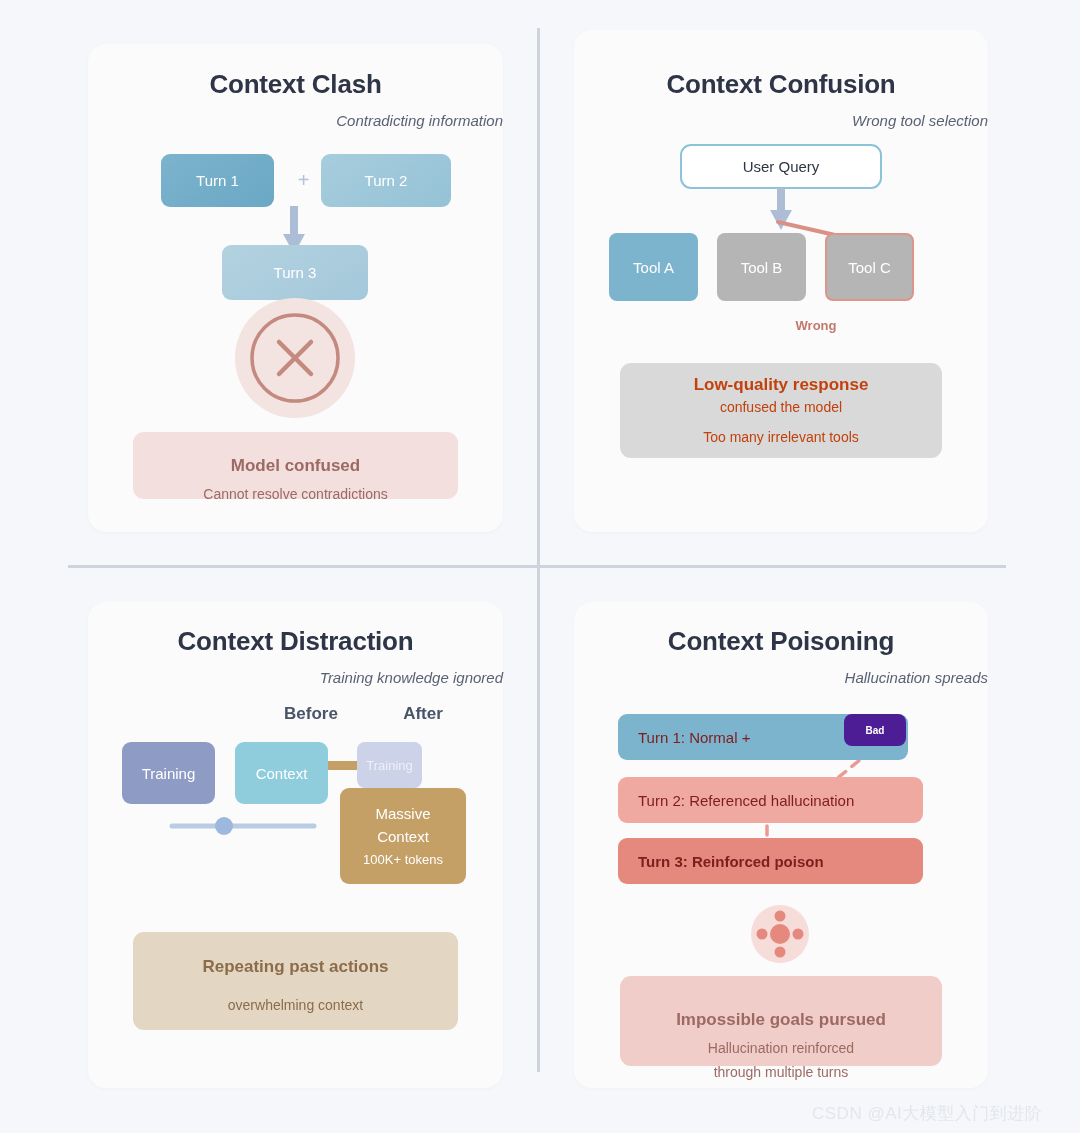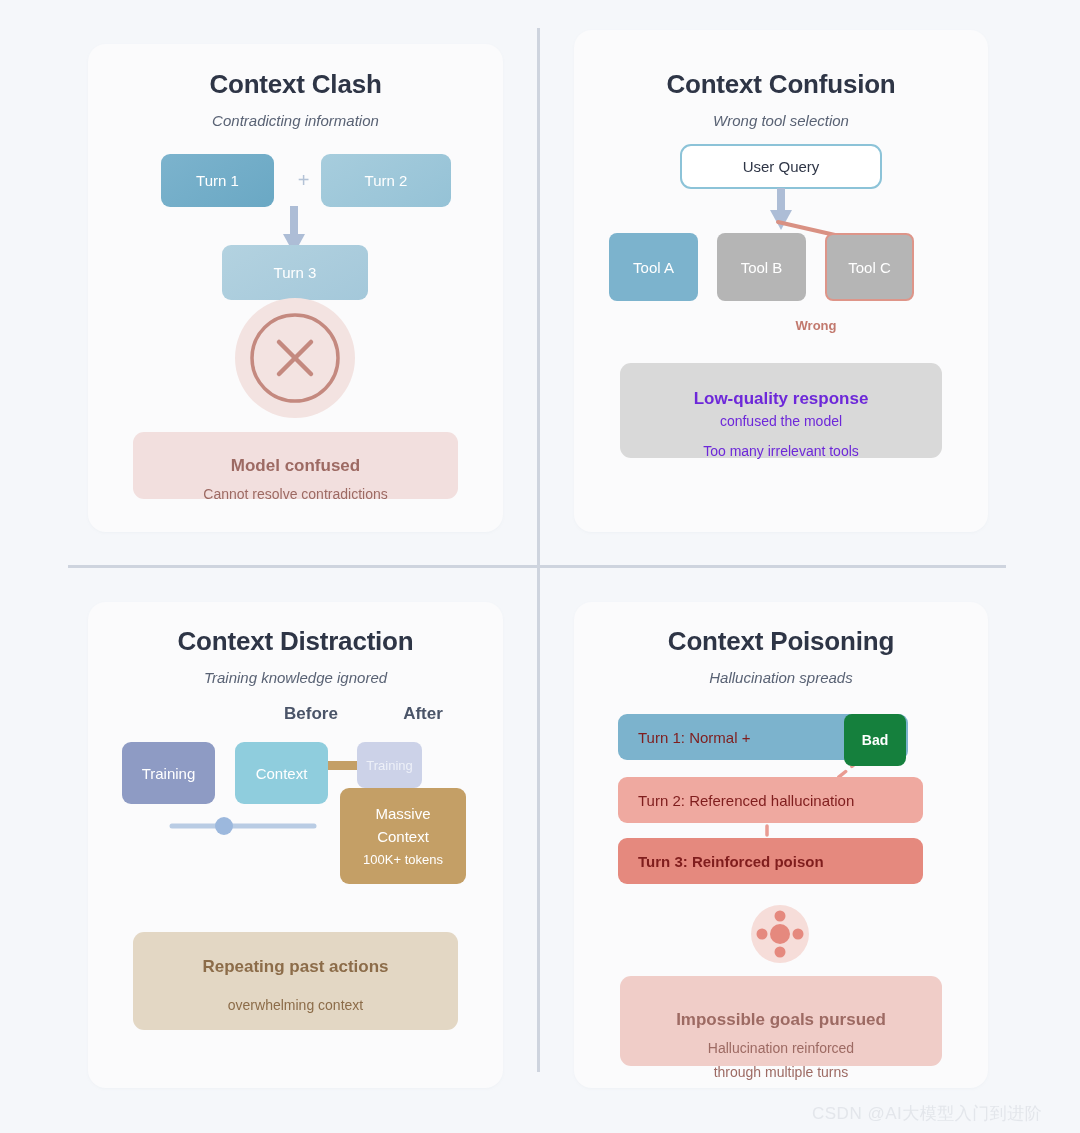--- a/index.html
+++ b/index.html
@@ -47,21 +47,21 @@
   #panel-context-poisoning  { left: 574px; top: 602px; width: 414px; height: 486px; }
 
   .panel-title {
     text-align: center;
     font-size: 26px;
     font-weight: bold;
     color: #2e3546;
     letter-spacing: -0.2px;
   }
   .panel-subtitle {
-    text-align: center;
+    text-align: right;
     font-size: 15px;
     font-style: italic;
     color: #596274;
     margin-top: 10px;
   }
 
   
   .box {
     position: absolute;
     border-radius: 9px;
@@ -152,22 +152,22 @@
     left: 251px; top: 203px; width: 89px; height: 68px;
     background: #b5b5b5; border-radius: 8px;
     border: 2.5px solid #de9589;
   }
   #wrong-label {
     position: absolute; left: 209px; top: 288px; width: 66px;
     text-align: center; font-size: 13px; font-weight: bold; color: #c2796e;
   }
   #p2-result {
     left: 46px; top: 333px; width: 322px; height: 95px;
-    background: #d9d9d9; color: #6d28d9;
-    padding-top: 26px;
+    background: #d9d9d9; color: #c2410c;
+    padding-top: 12px;
   }
 
   
   #p3-title { position: absolute; left: 0; top: 24px; width: 415px; }
   #p3-sub   { position: absolute; left: 0; top: 57px; width: 415px; }
 
   .ba-label {
     position: absolute; font-size: 17px; font-weight: bold; color: #4a5468;
     text-align: center;
   }
@@ -226,24 +226,24 @@
   }
   #poison-turn-2 {
     left: 44px; top: 175px; width: 305px; height: 46px;
     background: #efa9a0; font-weight: normal;
   }
   #poison-turn-3 {
     left: 44px; top: 236px; width: 305px; height: 46px;
     background: #e5897e; font-weight: bold;
   }
   #bad-badge {
-    position: absolute; left: 270px; top: 112px; width: 62px; height: 52px;
-    background: #15803d; border-radius: 8px;
+    position: absolute; left: 270px; top: 112px; width: 62px; height: 32px;
+    background: #4c1d95; border-radius: 8px;
     display: flex; align-items: center; justify-content: center;
-    color: #ffffff; font-size: 14px; font-weight: bold;
+    color: #ffffff; font-size: 10px; font-weight: bold;
   }
   #poison-connectors {
     position: absolute; left: 0; top: 100px; width: 414px; height: 190px;
   }
   #virus-icon-wrap {
     position: absolute; left: 177px; top: 303px; width: 58px; height: 58px;
   }
   #p4-result {
     left: 46px; top: 374px; width: 322px; height: 90px;
     background: #f0cdc8; color: #9d6a63;

